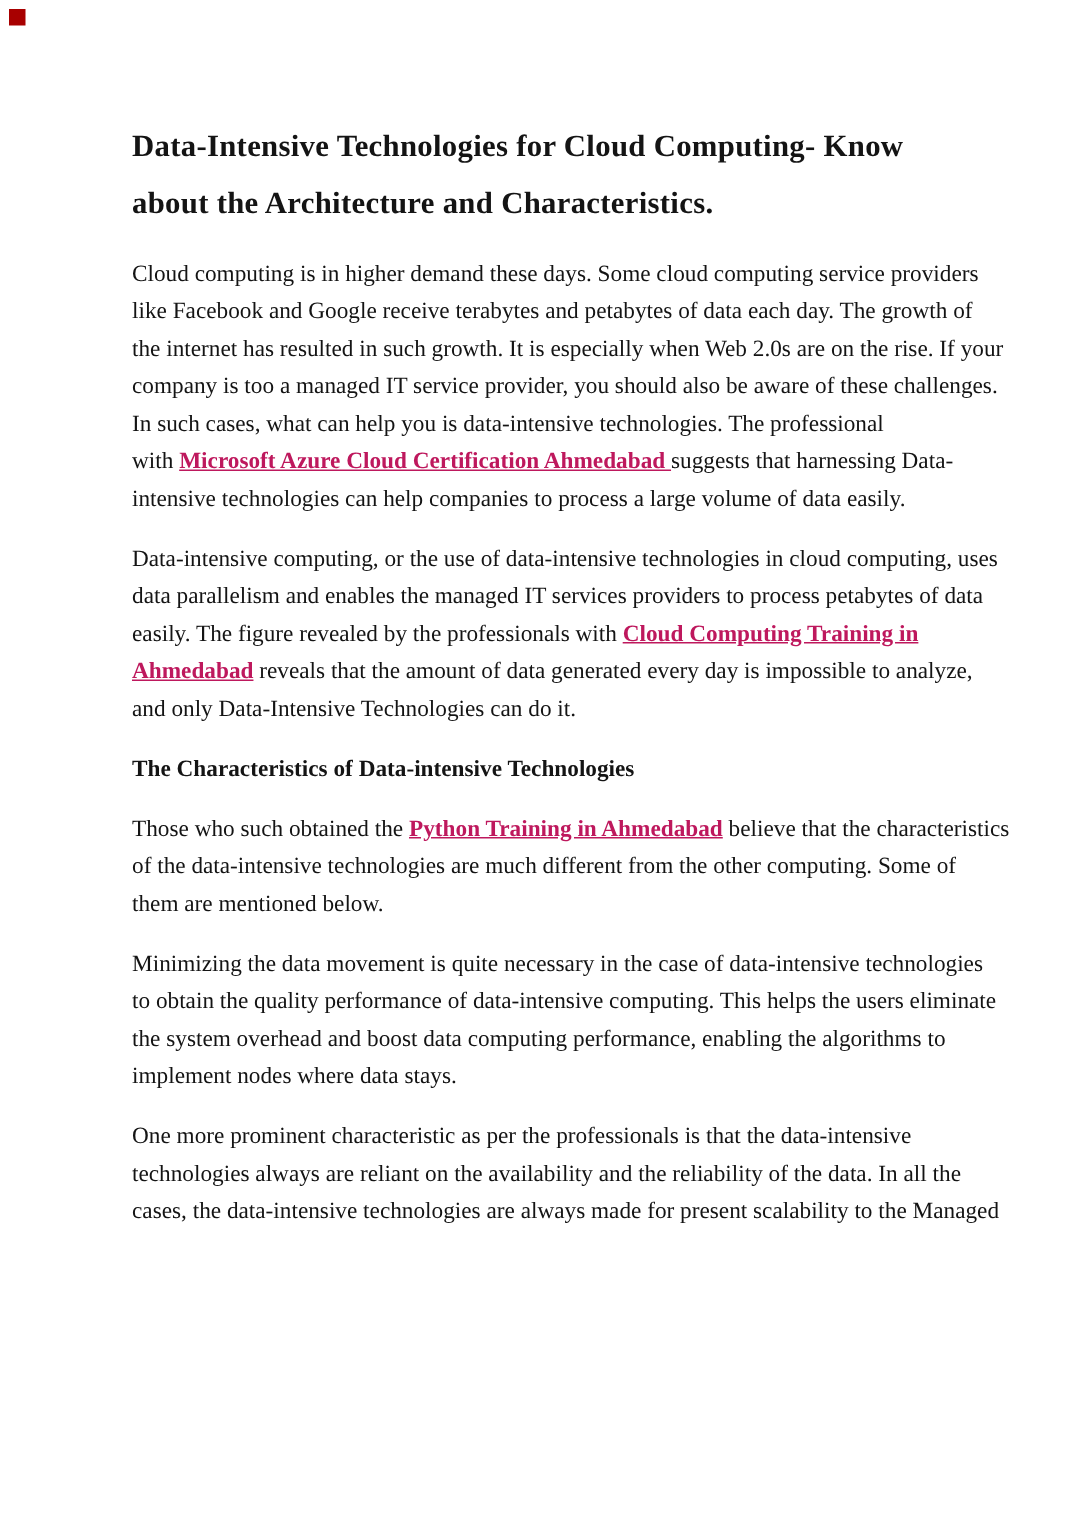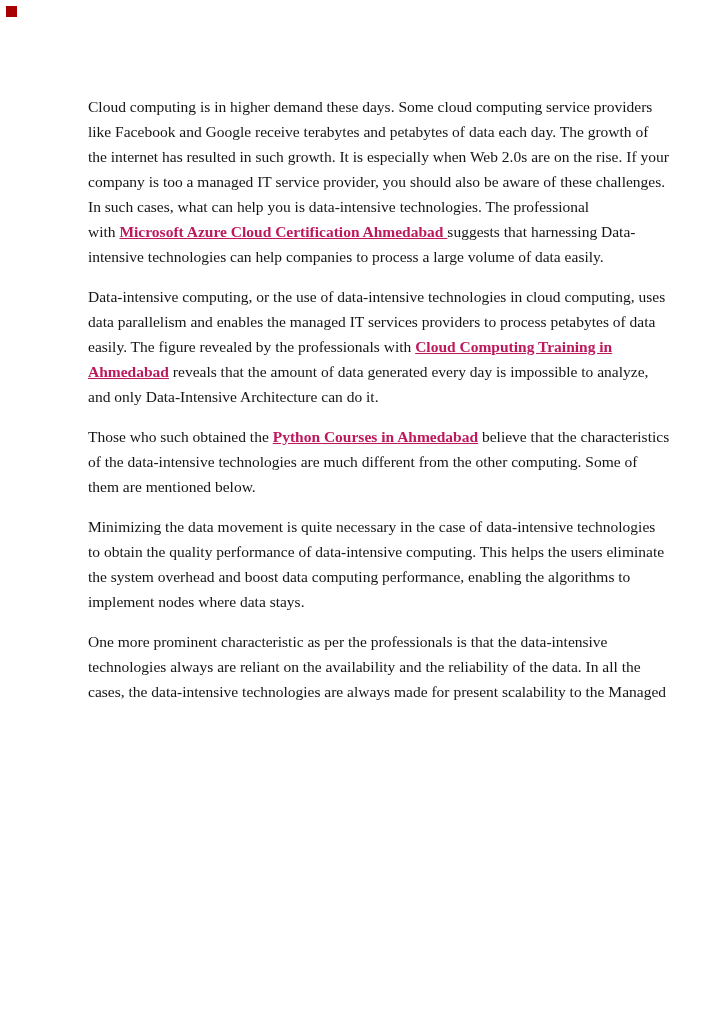--- a/index.html
+++ b/index.html
@@ -61,37 +61,40 @@
     cursor: pointer;
   }
 </style>
 </head>
 <body>
 
 <div class="corner-marker"></div>
 
 <div class="page">
 
+  <h1 class="doc-title">Data-Intensive Technologies for Cloud Computing- Know
+about the Architecture and Characteristics.</h1>
 
   <p class="para first"><span>Cloud computing is in higher demand these days. Some cloud computing service providers
 like Facebook and Google receive terabytes and petabytes of data each day. The growth of
 the internet has resulted in such growth. It is especially when Web 2.0s are on the rise. If your
 company is too a managed IT service provider, you should also be aware of these challenges.
 In such cases, what can help you is data-intensive technologies. The professional
 with </span><a class="doclink">Microsoft Azure Cloud Certification Ahmedabad </a><span>suggests that harnessing Data-
 intensive technologies can help companies to process a large volume of data easily.</span></p>
 
   <p class="para"><span>Data-intensive computing, or the use of data-intensive technologies in cloud computing, uses
 data parallelism and enables the managed IT services providers to process petabytes of data
 easily. The figure revealed by the professionals with </span><a class="doclink">Cloud Computing Training in
 Ahmedabad</a><span> reveals that the amount of data generated every day is impossible to analyze,
-and only Data-Intensive Architecture can do it.</span></p>
+and only Data-Intensive Technologies can do it.</span></p>
 
+  <h2 class="section-heading">The Characteristics of Data-intensive Technologies</h2>
 
-  <p class="para"><span>Those who such obtained the </span><a class="doclink">Python Courses in Ahmedabad</a><span> believe that the characteristics
+  <p class="para"><span>Those who such obtained the </span><a class="doclink">Python Training in Ahmedabad</a><span> believe that the characteristics
 of the data-intensive technologies are much different from the other computing. Some of
 them are mentioned below.</span></p>
 
   <p class="para"><span>Minimizing the data movement is quite necessary in the case of data-intensive technologies
 to obtain the quality performance of data-intensive computing. This helps the users eliminate
 the system overhead and boost data computing performance, enabling the algorithms to
 implement nodes where data stays.</span></p>
 
 
   <p class="para"><span>One more prominent characteristic as per the professionals is that the data-intensive

